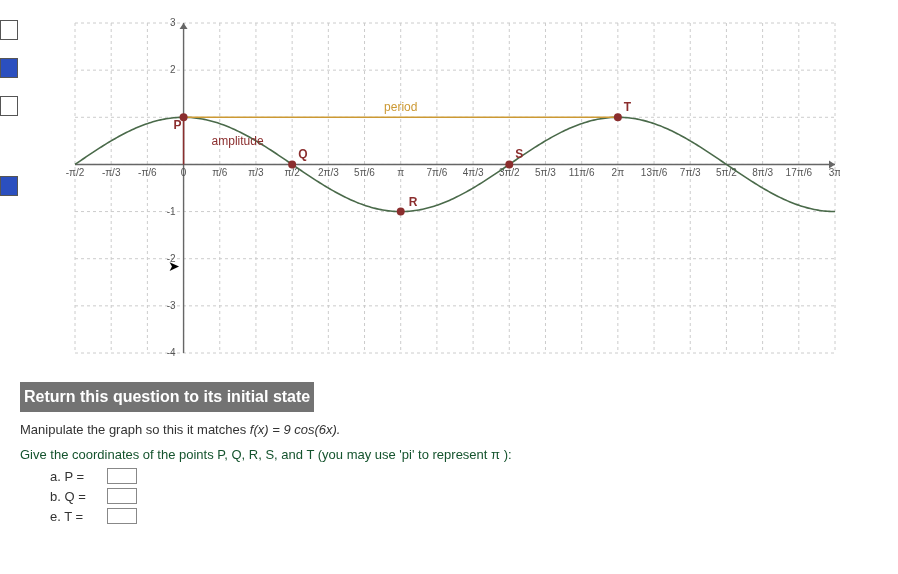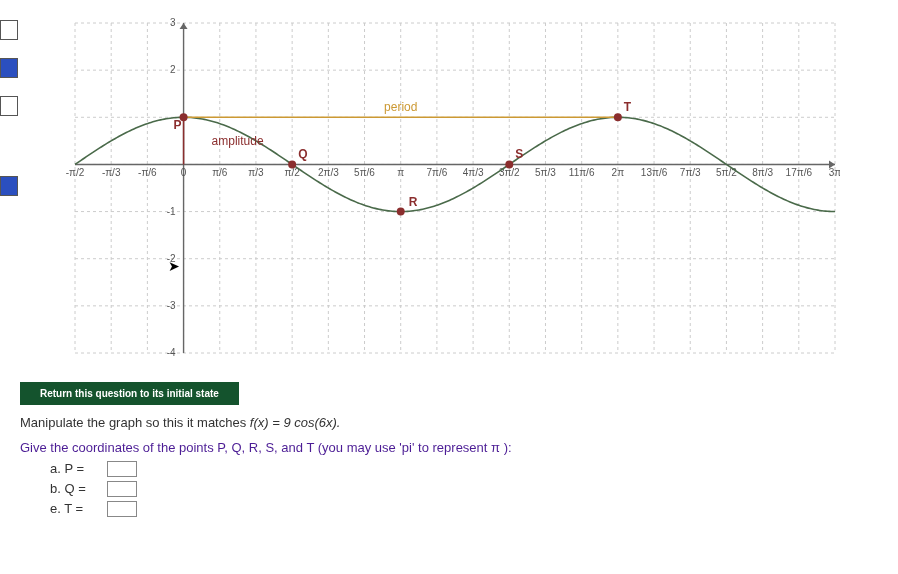--- a/index.html
+++ b/index.html
@@ -20,46 +20,47 @@
     position: relative;
   }
   .chart-container {
     width: 800px;
     height: 350px;
     position: relative;
     margin: 10px 0 10px 20px;
   }
   .chart-container svg { display:block; }
   .reset-btn {
-    background: #14532d;
+    background: #737373;
     color: #fff;
     border: none;
-    padding: 6px 20px;
-    font-size: 10px;
+    padding: 6px 4px;
+    font-size: 16px;
     font-weight: bold;
     cursor: pointer;
     margin: 4px 0 6px 0;
   }
   .instruction {
     font-size: 13px;
     color: #333;
     margin: 4px 0;
   }
   .formula { font-style: italic; }
   .coords-instruction {
     font-size: 13px;
-    color: #4c1d95;
+    color: #14532d;
     margin: 10px 0 6px 0;
   }
   .answers { margin-left: 30px; }
   .answer-row {
     margin: 4px 0;
     font-size: 13px;
     color: #333;
     display: flex;
+    align-items: center;
     gap: 3px;
   }
   .answer-row .lbl { width: 54px; }
   .answer-row input {
     width: 30px;
     height: 16px;
     border: 1px solid #888;
     font-size: 11px;
     padding: 1px 2px;
   }

